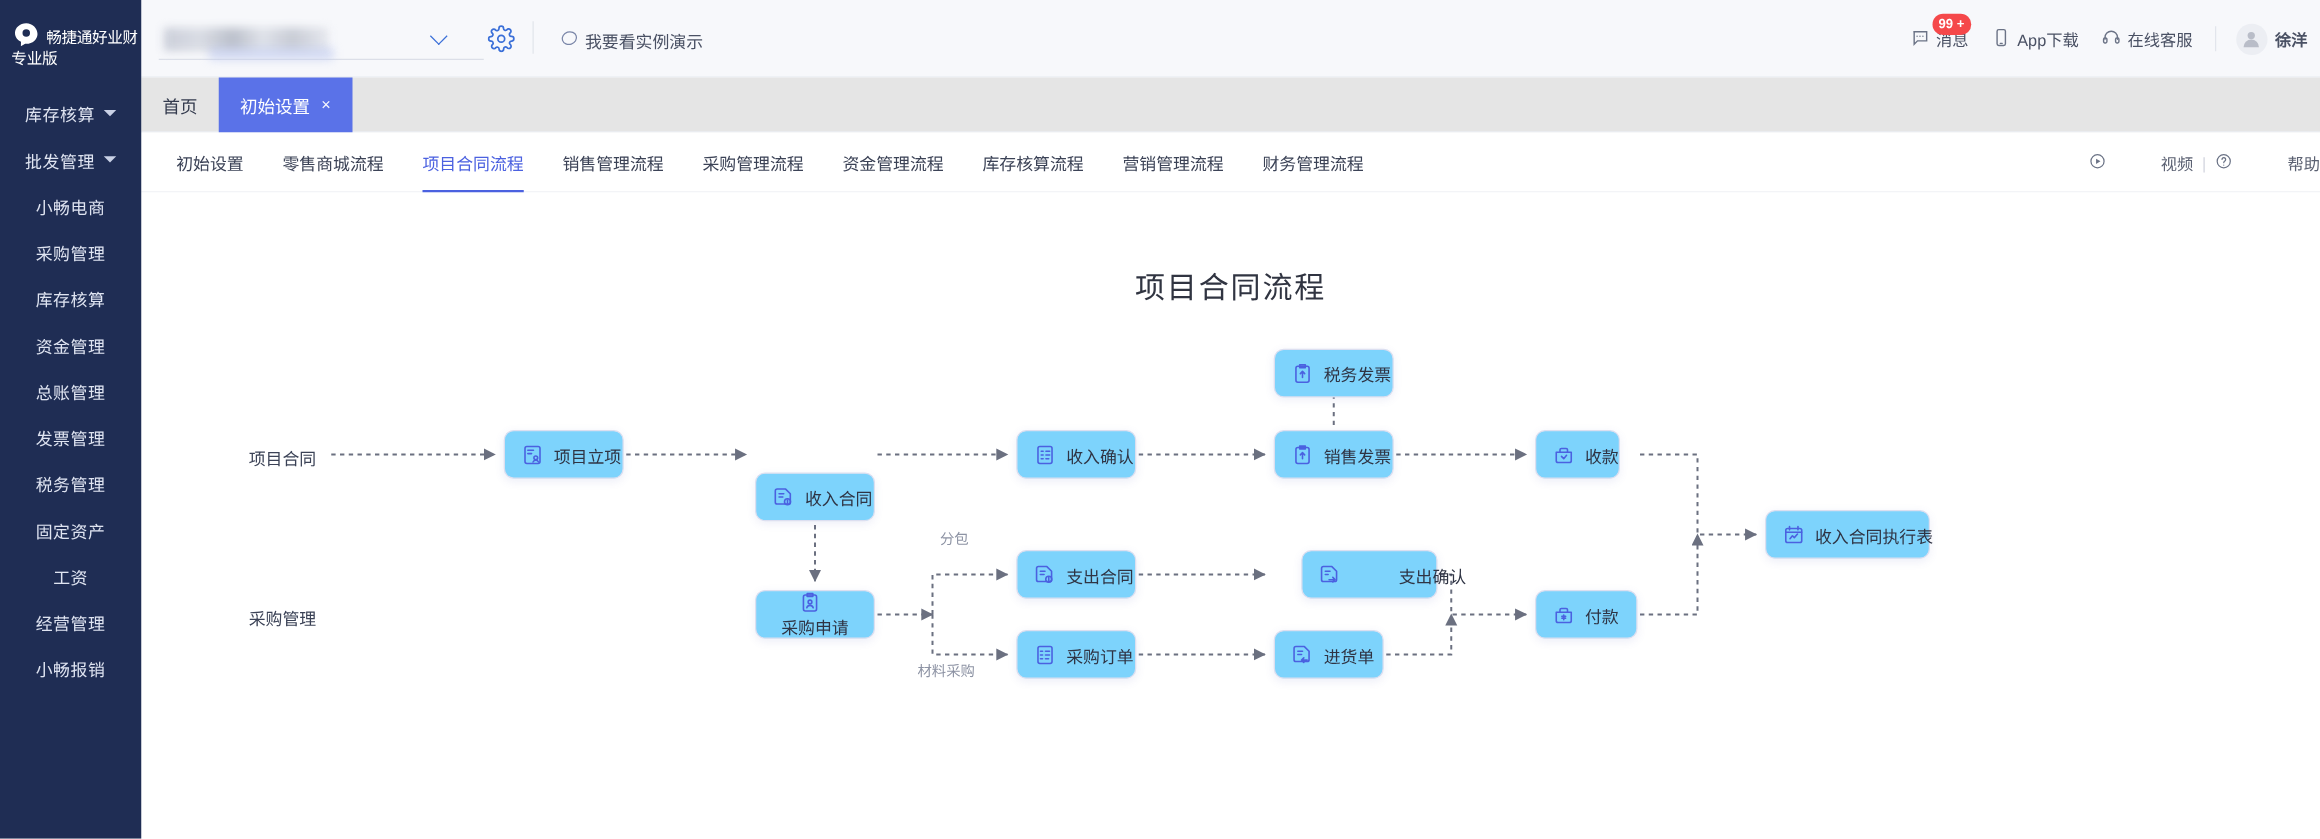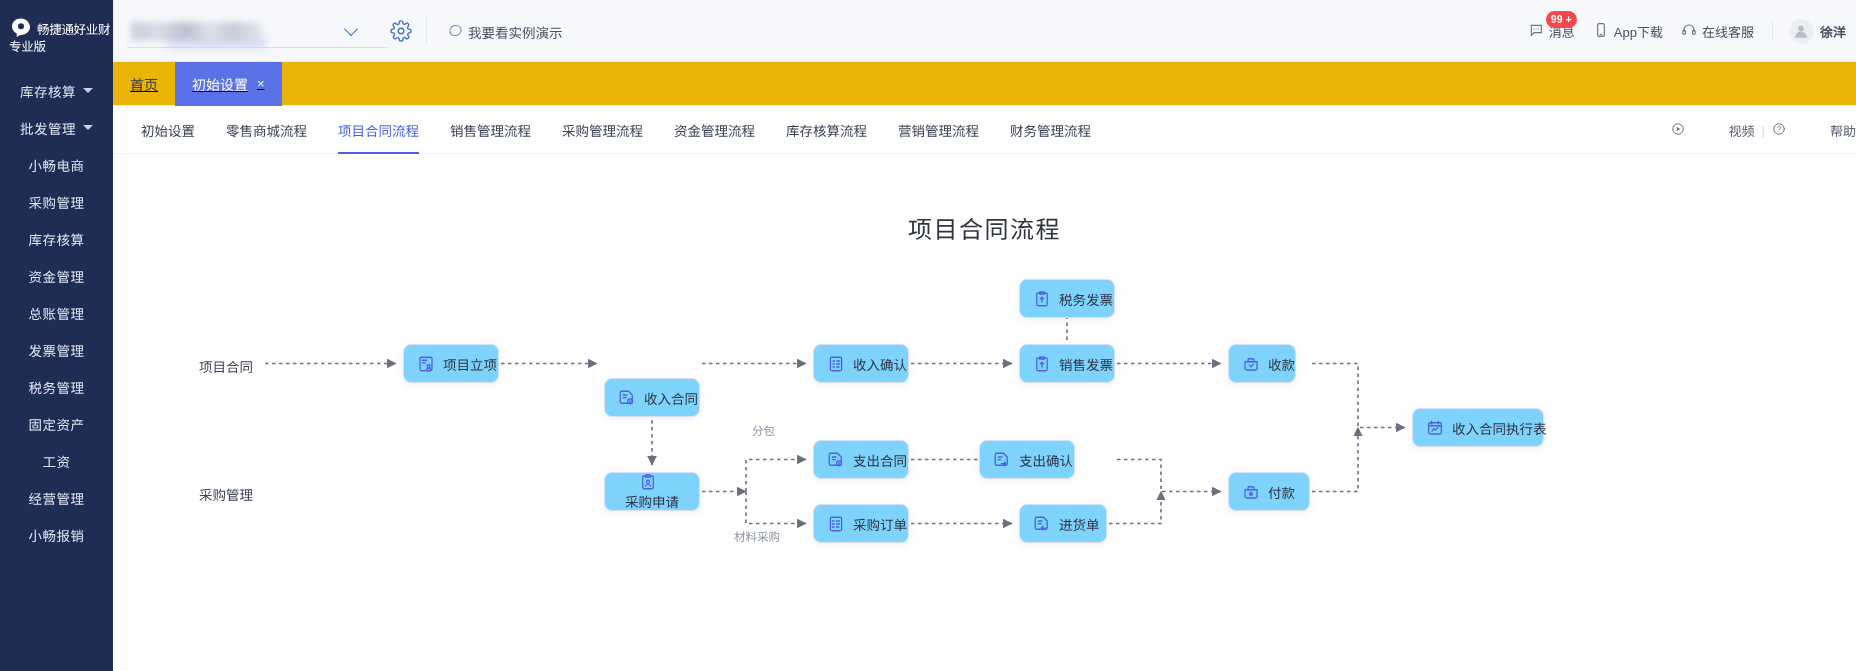--- a/index.html
+++ b/index.html
@@ -91,22 +91,22 @@
   .hdr-sep { width:1px; height:20px; background:#e2e5ec; margin-left:18px; }
   .avatar {
     width:25px; height:25px; border-radius:50%; background:#eceef3;
     margin-left:16px; display:flex; align-items:center; justify-content:center;
   }
   .user-name { font-size:13px; color:#4a5164; margin-left:6px; white-space:nowrap; overflow:hidden;font-weight:bold; }
 
   
   .tabstrip {
     position:absolute; left:113px; top:62px; right:0; height:44px;
-    background:#eab308; border-bottom:1px solid #eceef3;
-    display:flex; align-items:center;text-decoration:underline;
+    background:#e5e5e5; border-bottom:1px solid #eceef3;
+    display:flex; align-items:center;
   }
   .btab {
     height:44px; display:flex; align-items:center; padding:0 17px;
     font-size:14px; color:#333a4d; cursor:pointer; white-space:nowrap;
   }
   .btab.active { background:#5a72e8; color:#ffffff; }
   .btab .x { margin-left:9px; font-size:13px; opacity:.95; }
 
   
   .subnav {
@@ -431,21 +431,21 @@
           </div>
           <div class="node" style="left: 700px; top: 286px; width: 96px;">
             <span class="nic"><svg width="18" height="18" viewBox="0 0 24 24" fill="none" stroke="#4b61e0" stroke-width="1.7" stroke-linecap="round" stroke-linejoin="round">
                 <path d="M5 3h9l5 5v9a2 2 0 01-2 2H5a2 2 0 01-2-2V5a2 2 0 012-2z"></path>
                 <path d="M7 8h5M7 11.5h4"></path>
                 <circle cx="16" cy="16.5" r="3.2"></circle>
                 <path d="M16 14.8v3.4"></path>
               </svg></span>
             <span>支出合同</span>
           </div>
-          <div class="node" style="left: 866px; top: 286px; width: 96px;">
+          <div class="node" style="left: 928px; top: 286px; width: 109px; gap: 38px;">
             <span class="nic"><svg width="18" height="18" viewBox="0 0 24 24" fill="none" stroke="#4b61e0" stroke-width="1.7" stroke-linecap="round" stroke-linejoin="round">
                 <path d="M5 3h9l5 5v9a2 2 0 01-2 2H5a2 2 0 01-2-2V5a2 2 0 012-2z"></path>
                 <path d="M7 8h5M7 11.5h3"></path>
                 <path d="M11 17h6M15 14.6l2.4 2.4-2.4 2.4"></path>
               </svg></span>
             <span>支出确认</span>
           </div>
           <div class="node" style="left: 700px; top: 350px; width: 96px;">
             <span class="nic"><svg width="18" height="18" viewBox="0 0 24 24" fill="none" stroke="#4b61e0" stroke-width="1.7" stroke-linecap="round" stroke-linejoin="round">
                 <rect x="4.5" y="3" width="15" height="18" rx="2"></rect>

